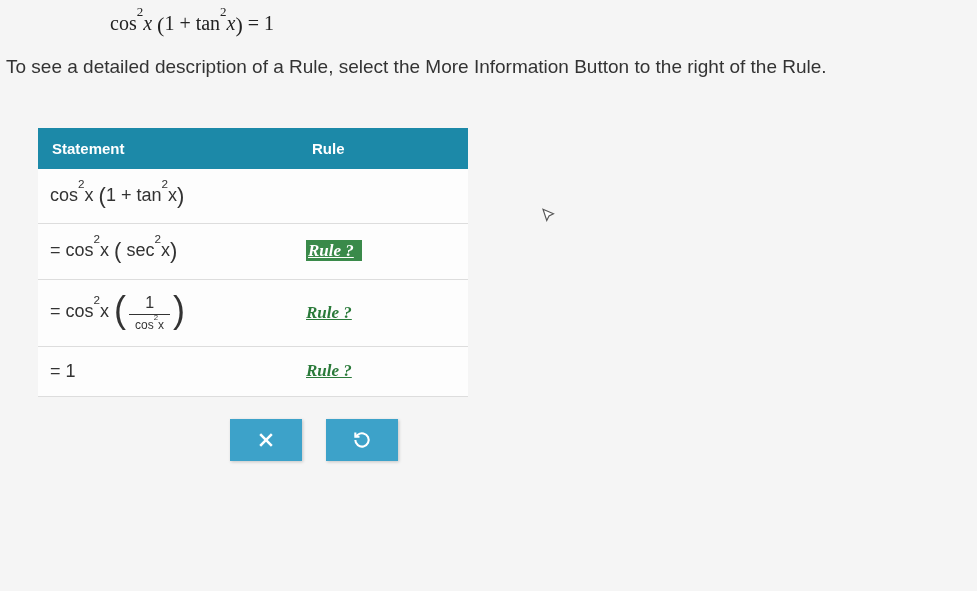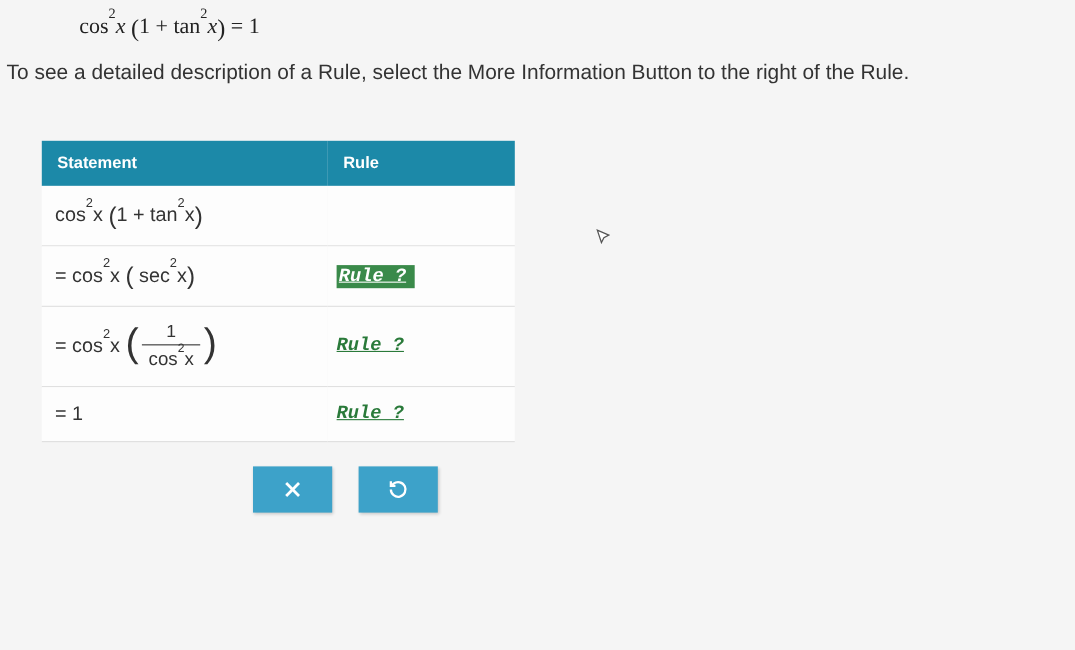--- a/index.html
+++ b/index.html
@@ -8,21 +8,21 @@
       background: #f5f5f5;
       width: 977px;
       height: 591px;
       position: relative;
       padding: 10px 0 0 0;
       color: #333;
     }
     .top-math {
       font-family: 'Times New Roman', serif;
       font-size: 20px;
-      margin-left: 72px;
+      margin-left: 110px;
       margin-bottom: 18px;
       color: #222;
     }
     .instruction {
       font-size: 19px;
       margin-left: 6px;
       margin-bottom: 50px;
       color: #333;
     }
     .proof-table {
@@ -55,39 +55,39 @@
       padding: 14px 8px;
       border-bottom: 1px solid #ddd;
       background: #fdfdfd;
       vertical-align: middle;
     }
     .rule-link {
       color: #2a7a3a;
       text-decoration: underline;
       font-style: italic;
       font-weight: bold;
-      font-family: Liberation Mono, monospace;
+      font-family: Liberation Serif, serif;
       font-size: 17px;
       cursor: pointer;
     }
     .rule-link.selected {
       background: #3a8a4a;
       color: white;
       padding: 1px 8px 1px 2px;
     }
     .math-expr { white-space: nowrap; }
     sup { font-size: 0.65em; position: relative; top: -0.5em; }
     .frac {
       display: inline-block;
       vertical-align: middle;
       text-align: center;
       margin: 0 3px;
     }
     .frac .num { display: block; border-bottom: 1px solid #333; padding: 0 6px 2px; font-size: 16px; }
-    .frac .den { display: block; padding: 2px 6px 0; font-size: 17px; text-align: center; }
+    .frac .den { display: block; padding: 2px 6px 0; font-size: 12px; text-align: center; }
     .paren-lg {
       font-size: 36px;
       vertical-align: middle;
       display: inline-block;
       line-height: 0.8;
       position: relative;
       top: -2px;
       font-weight: 100;
     }
     .paren-md {

